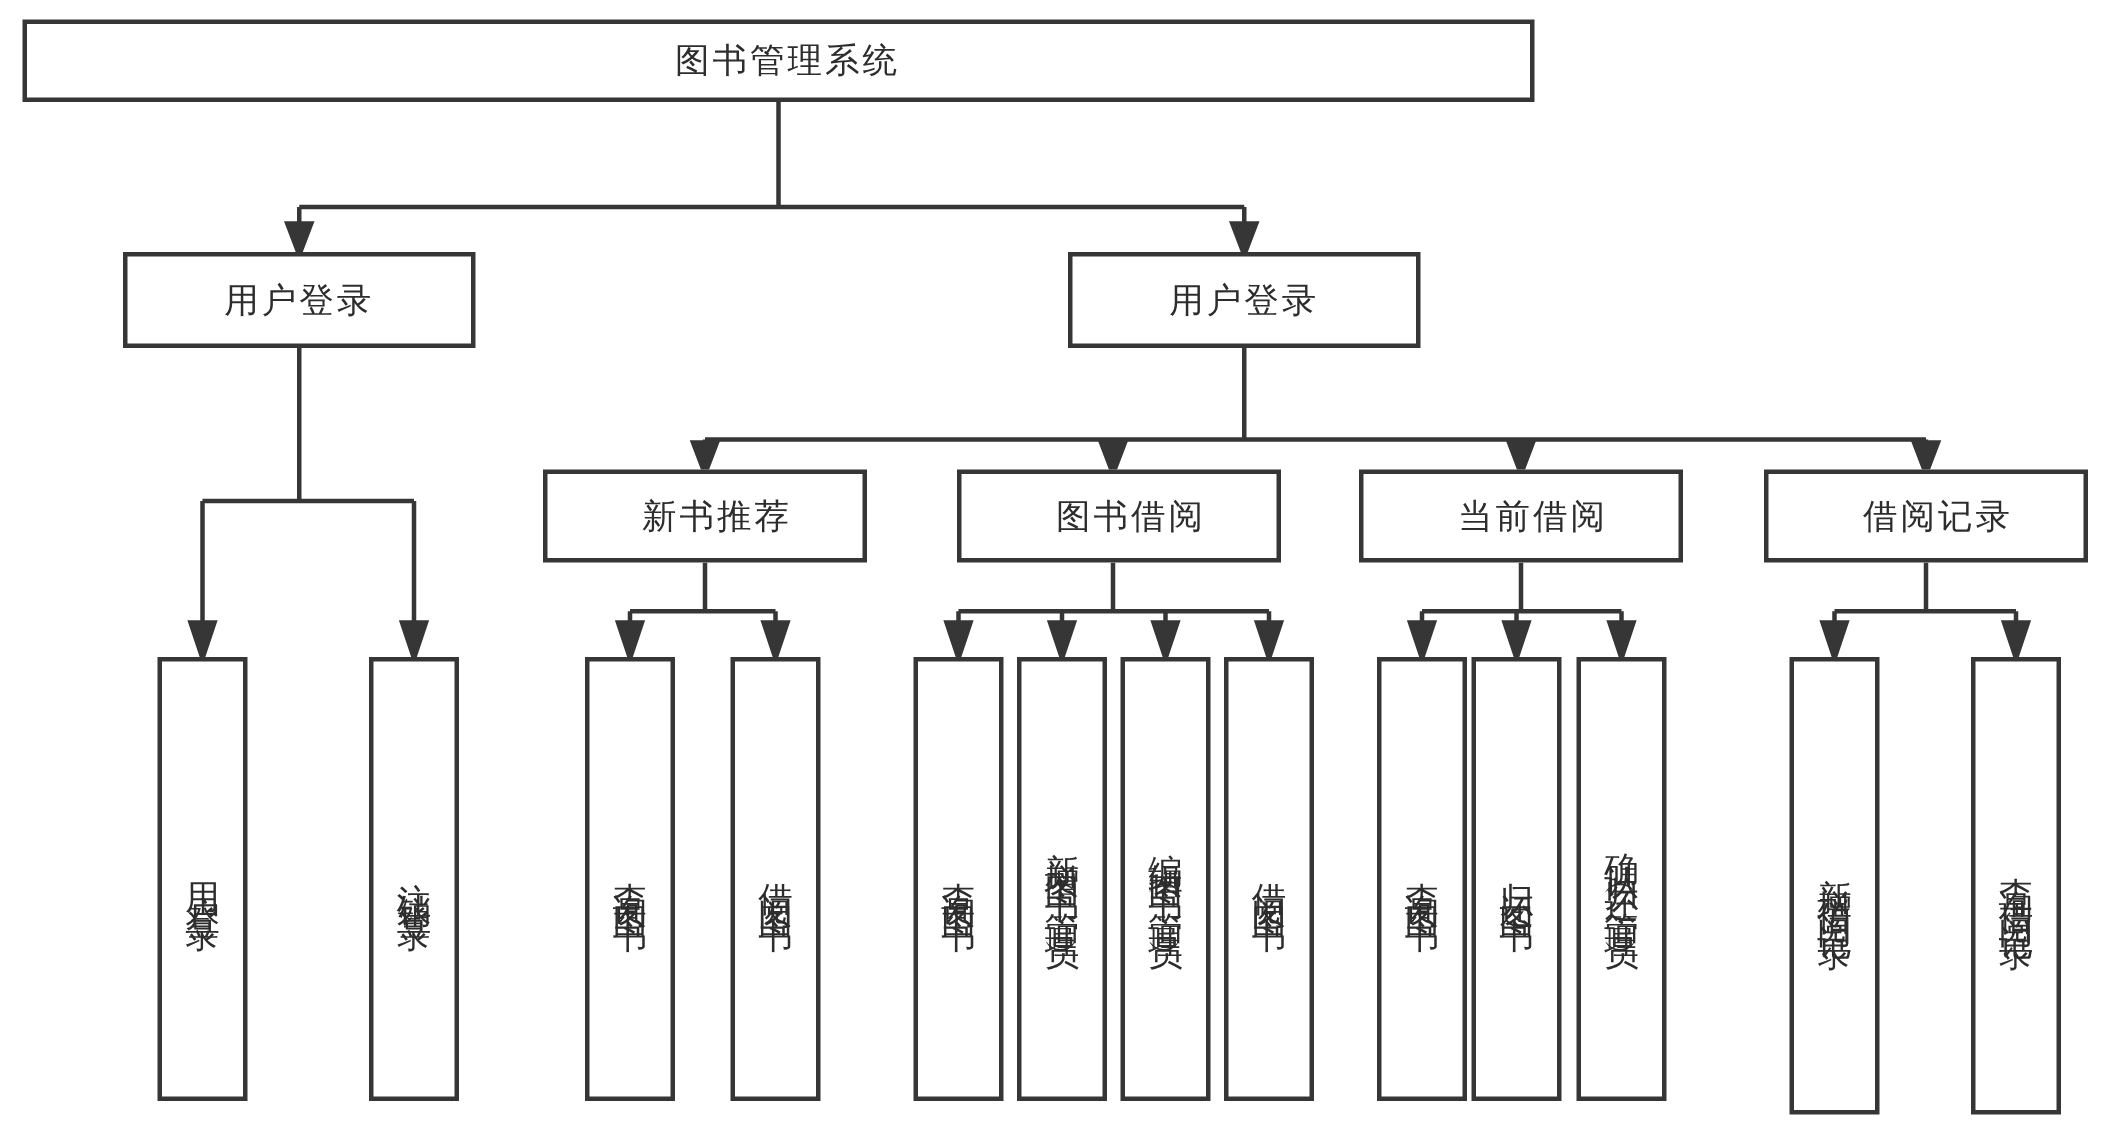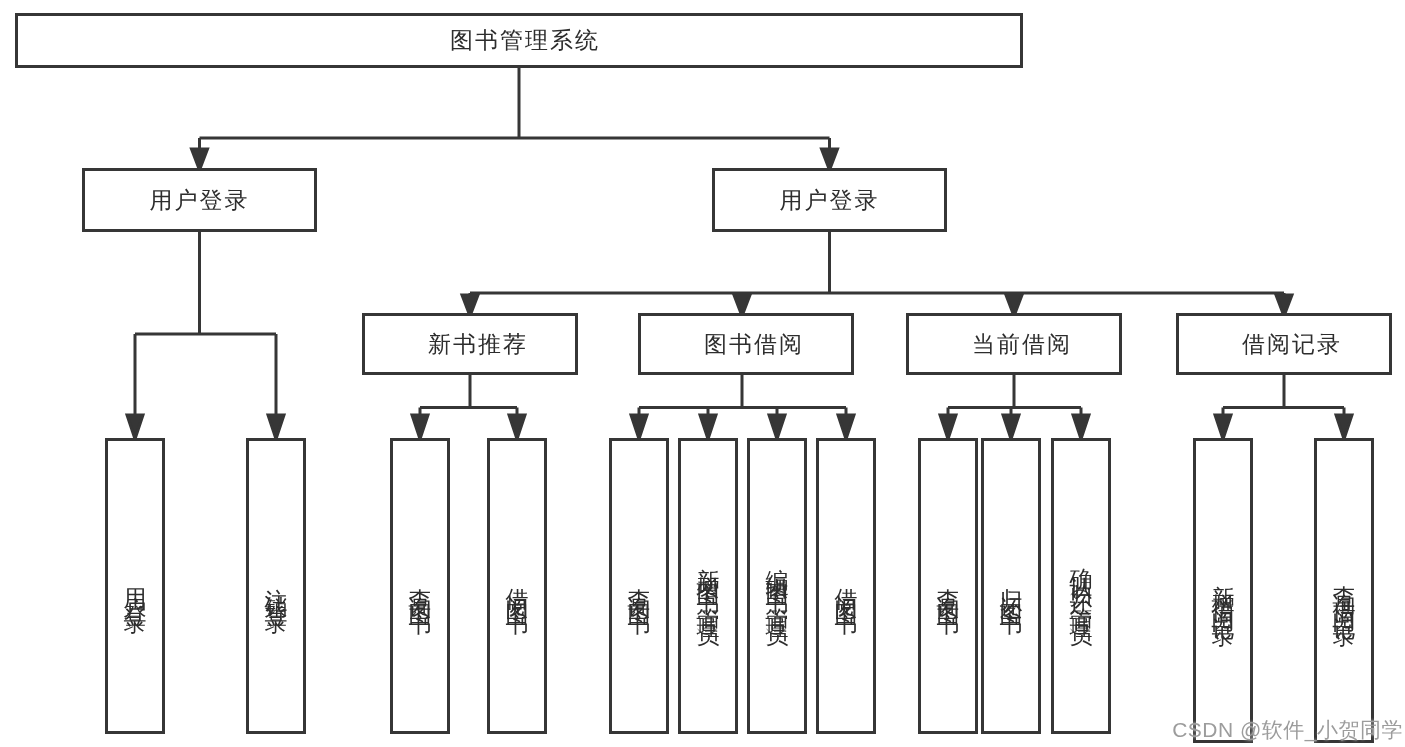--- a/index.html
+++ b/index.html
@@ -168,15 +168,14 @@
   <div class="box leaf" style="left:1051px;">
     <span class="vlabel">确认归还（管理员）</span>
   </div>
   <div class="box leaf tall" style="left:1193px;">
     <span class="vlabel">新增借阅记录</span>
   </div>
   <div class="box leaf tall" style="left:1314px;">
     <span class="vlabel">查询借阅记录</span>
   </div>
 
-  <div class="watermark">CSDN @软件_小贺同学</div>
 
 </div>
 
 </body></html>

